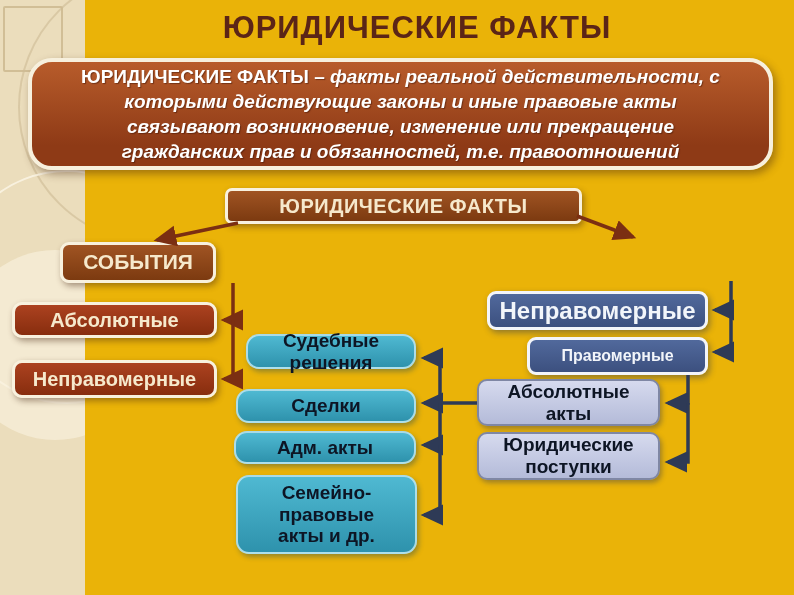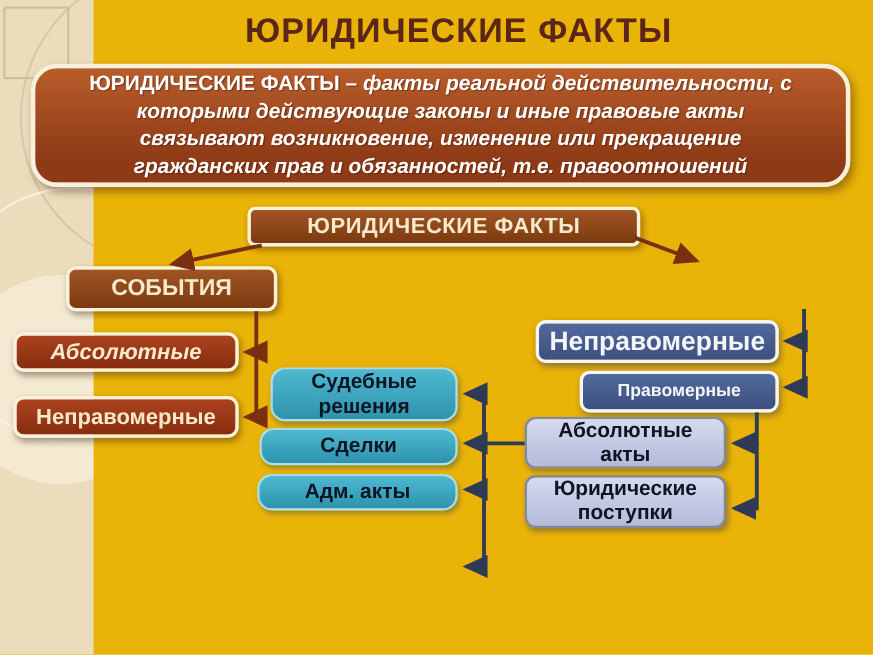--- a/index.html
+++ b/index.html
@@ -55,29 +55,29 @@
     border:3px solid #F3F5FA;border-radius:9px;color:#F2F5FA;
     box-shadow:2px 3px 6px rgba(40,50,80,.45);}
   .bx.teal{background:linear-gradient(180deg,var(--teal-top,#4FB9D2),var(--teal-bottom,#2E92AC));
     border:2px solid rgba(190,230,240,.85);border-radius:13px;color:var(--dark-text,#0D1524);
     box-shadow:2px 3px 5px rgba(30,70,85,.4);}
   .bx.lav{background:linear-gradient(180deg,var(--lav-top,#D6DAEE),var(--lav-bottom,#B4BBD9));
     border:2px solid #7F87A4;border-radius:10px;color:var(--dark-text,#0D1524);
     box-shadow:2px 3px 5px rgba(50,55,80,.4);}
 
   #bx-root{left:225px;top:188px;width:357px;height:36px;font-size:20px;letter-spacing:.5px;border-radius:7px;}
-  #bx-events{left:60px;top:242px;width:192px;height:41px;font-size:21px;}
+  #bx-events{left:60px;top:242px;width:156px;height:41px;font-size:21px;}
   #bx-actions{left:557px;top:241px;width:180px;height:40px;font-size:21px;}
-  #bx-absolute{left:12px;top:302px;width:205px;height:36px;font-size:20px;font-style:italic;}
+  #bx-absolute{left:12px;top:302px;width:205px;height:36px;font-size:20px;}
   #bx-relative{left:12px;top:360px;width:205px;height:38px;font-size:20px;}
   #bx-unlawful{left:487px;top:291px;width:221px;height:39px;font-size:24px;}
   #bx-lawful{left:527px;top:337px;width:181px;height:38px;font-size:16px;}
   #bx-legal-acts{left:477px;top:379px;width:183px;height:47px;font-size:19px;padding:2px 10px;}
   #bx-legal-deeds{left:477px;top:432px;width:183px;height:48px;font-size:19px;padding:4px 10px;}
-  #bx-court{left:246px;top:334px;width:170px;height:49px;font-size:19px;padding:2px 26px;}
+  #bx-court{left:246px;top:334px;width:170px;height:35px;font-size:19px;padding:2px 26px;}
   #bx-deals{left:236px;top:389px;width:180px;height:34px;font-size:19px;}
   #bx-adm{left:234px;top:431px;width:182px;height:33px;font-size:19px;}
   #bx-family{left:236px;top:475px;width:181px;height:79px;font-size:19px;padding:2px 28px;}
 
   .connectors{position:absolute;left:0;top:0;pointer-events:none;}
 </style>
 </head>
 <body>
 
 <div class="slide">
@@ -102,20 +102,21 @@
   <div class="bx brown" id="bx-events">СОБЫТИЯ</div>
   <div class="bx red" id="bx-absolute">Абсолютные</div>
   <div class="bx red" id="bx-relative">Неправомерные</div>
   <div class="bx blue" id="bx-unlawful">Неправомерные</div>
   <div class="bx blue" id="bx-lawful">Правомерные</div>
   <div class="bx lav" id="bx-legal-acts">Абсолютные акты</div>
   <div class="bx lav" id="bx-legal-deeds">Юридические поступки</div>
   <div class="bx teal" id="bx-court">Судебные решения</div>
   <div class="bx teal" id="bx-deals">Сделки</div>
   <div class="bx teal" id="bx-adm">Адм. акты</div>
+  <div class="bx teal" id="bx-family">Семейно-правовые акты и др.</div>
 
   <svg class="connectors" width="794" height="595" viewBox="0 0 794 595">
     <defs>
       <marker id="ab" markerWidth="7" markerHeight="7" refX="5.5" refY="3" orient="auto">
         <path d="M0,0 L6.5,3 L0,6 Z" style="fill:var(--line-brown,#7B2F12)"></path>
       </marker>
       <marker id="an" markerWidth="7" markerHeight="7" refX="5.5" refY="3" orient="auto">
         <path d="M0,0 L6.5,3 L0,6 Z" style="fill:var(--line-navy,#2E3A56)"></path>
       </marker>
     </defs>

